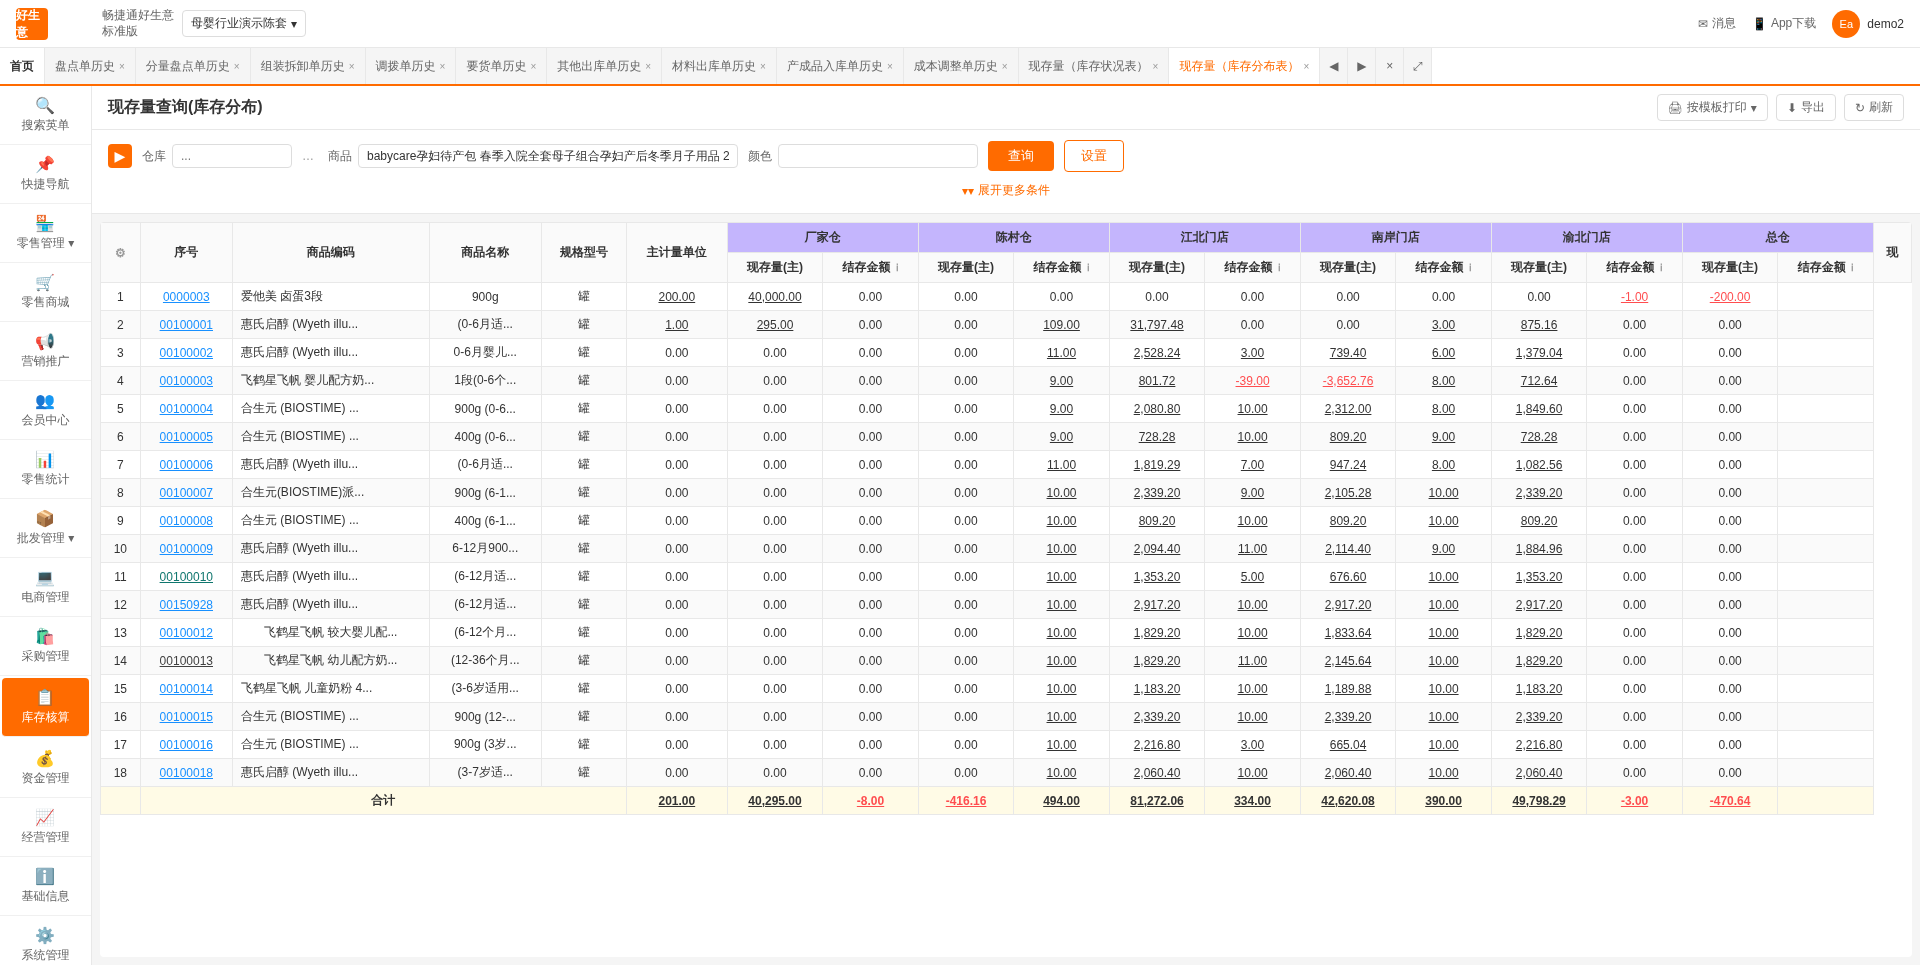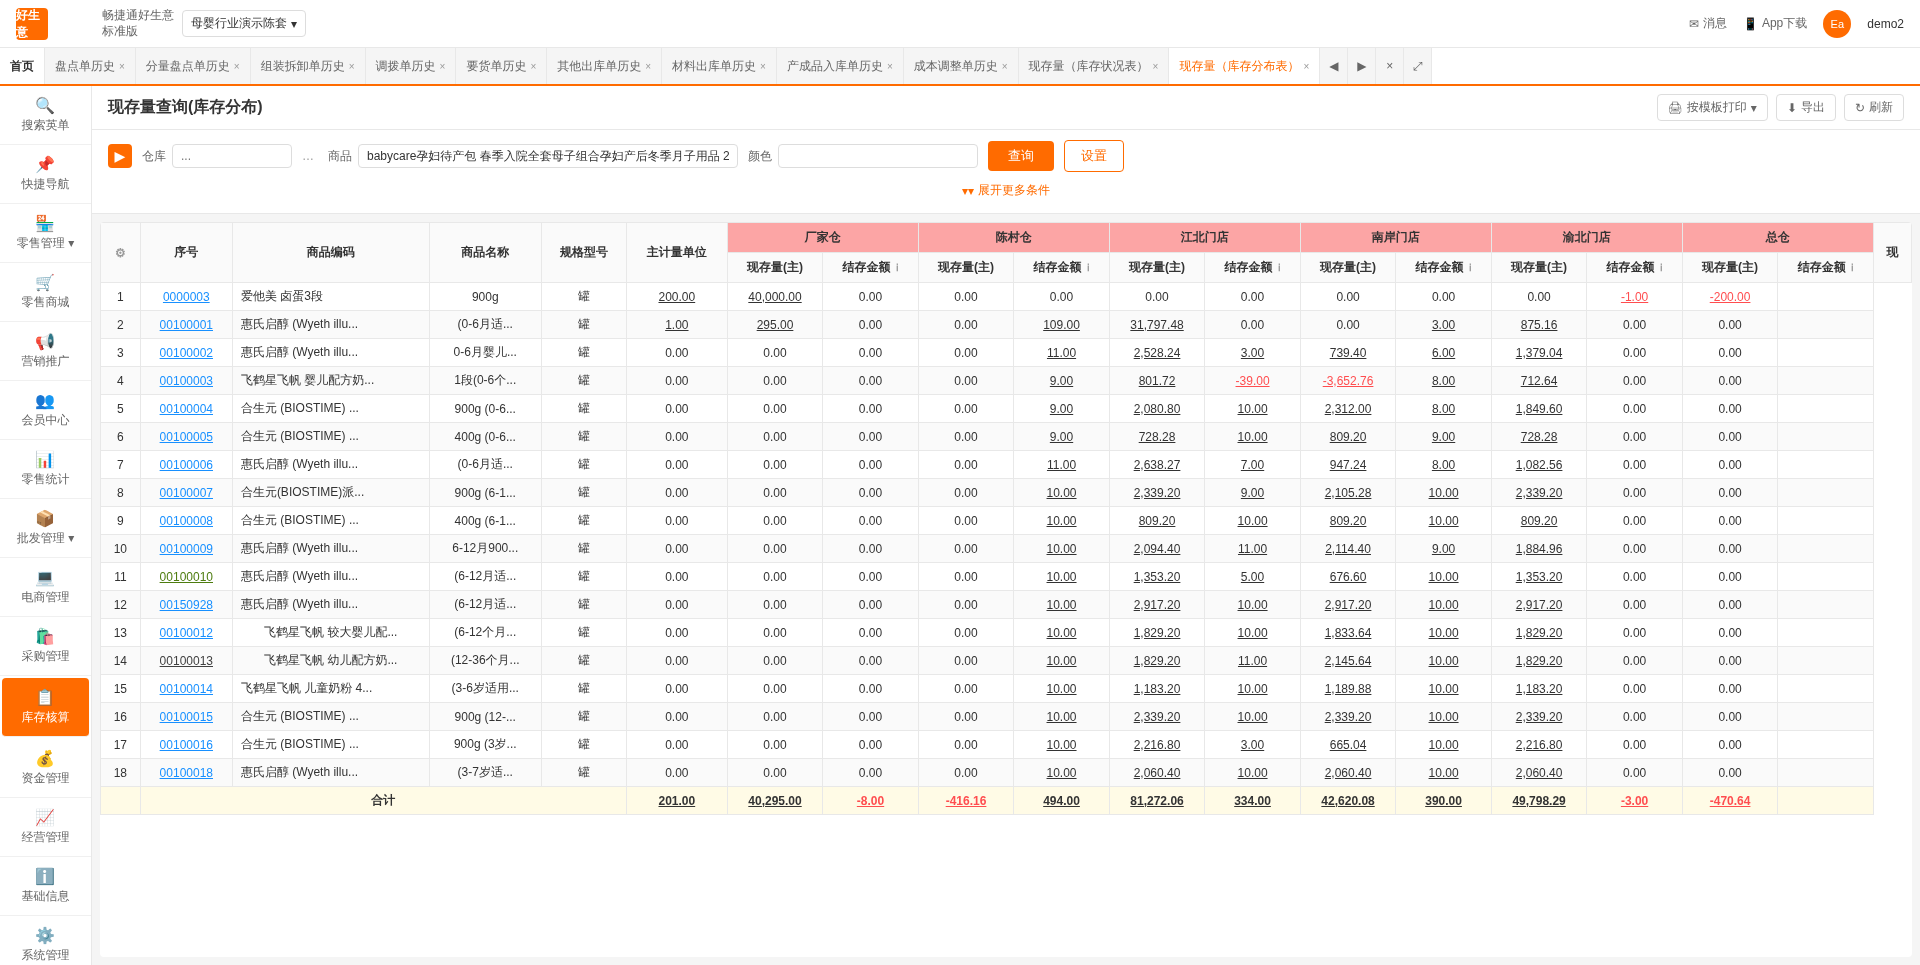--- a/index.html
+++ b/index.html
@@ -178,21 +178,21 @@
       padding: 6px 8px;
       text-align: center;
       color: #333;
       font-weight: bold;
       white-space: nowrap;
       position: sticky;
       top: 0;
       z-index: 10;
     }
     thead th.group-header {
-      background: #fca5a5;
+      background: #c4b5fd;
     }
     tbody td {
       border: 1px solid #e8e8e8;
       padding: 5px 8px;
       text-align: center;
       color: #333;
       white-space: nowrap;
     }
     tbody tr:nth-child(even) { background: #fafafa; }
     tbody tr.summary-row { background: #fffbe6; font-weight: bold; }
@@ -248,21 +248,21 @@
   </div>
   <div class="top-bar-right">
     <div class="top-bar-action">
       <span>✉</span>
       <span>消息</span>
     </div>
     <div class="top-bar-action">
       <span>📱</span>
       <span>App下载</span>
     </div>
-    <div style="display:flex;align-items:center;gap:16px;">
+    <div style="display:flex;align-items:center;gap:7px;">
       <div class="avatar">Ea</div>
       <span class="username">demo2</span>
     </div>
   </div>
 </div>
 
 <div class="tab-bar" id="tab-bar">
     <div class="tab-item home">首页</div>
     <div class="tab-item">盘点单历史<span class="close-btn">×</span></div>
     <div class="tab-item">分量盘点单历史<span class="close-btn">×</span></div>
@@ -552,21 +552,21 @@
     <td>7</td>
     <td style="text-decoration:underline;color:#1890ff;cursor:pointer">00100006</td>
     <td style="text-align:left">惠氏启醇 (Wyeth illu...</td>
     <td>(0-6月适...</td>
     <td>罐</td>
     <td class="num-zero">0.00</td>
               <td class="num-zero">0.00</td>
     <td class="num-zero">0.00</td>
               <td class="num-zero">0.00</td>
     <td class="num-positive">11.00</td>
-              <td class="num-positive">2,638.27</td>
+              <td class="num-positive">1,819.29</td>
     <td class="num-positive">7.00</td>
               <td class="num-positive">947.24</td>
     <td class="num-positive">8.00</td>
               <td class="num-positive">1,082.56</td>
     <td class="num-zero">0.00</td>
               <td class="num-zero">0.00</td>
     <td></td>
   </tr>
             <tr>
     <td>8</td>
@@ -623,21 +623,21 @@
     <td class="num-positive">11.00</td>
               <td class="num-positive">2,114.40</td>
     <td class="num-positive">9.00</td>
               <td class="num-positive">1,884.96</td>
     <td class="num-zero">0.00</td>
               <td class="num-zero">0.00</td>
     <td></td>
   </tr>
             <tr>
     <td>11</td>
-    <td style="text-decoration:underline;color:#4d7c0f;cursor:pointer">00100010</td>
+    <td style="text-decoration:underline;color:#0f766e;cursor:pointer">00100010</td>
     <td style="text-align:left">惠氏启醇 (Wyeth illu...</td>
     <td>(6-12月适...</td>
     <td>罐</td>
     <td class="num-zero">0.00</td>
               <td class="num-zero">0.00</td>
     <td class="num-zero">0.00</td>
               <td class="num-zero">0.00</td>
     <td class="num-positive">10.00</td>
               <td class="num-positive">1,353.20</td>
     <td class="num-positive">5.00</td>

